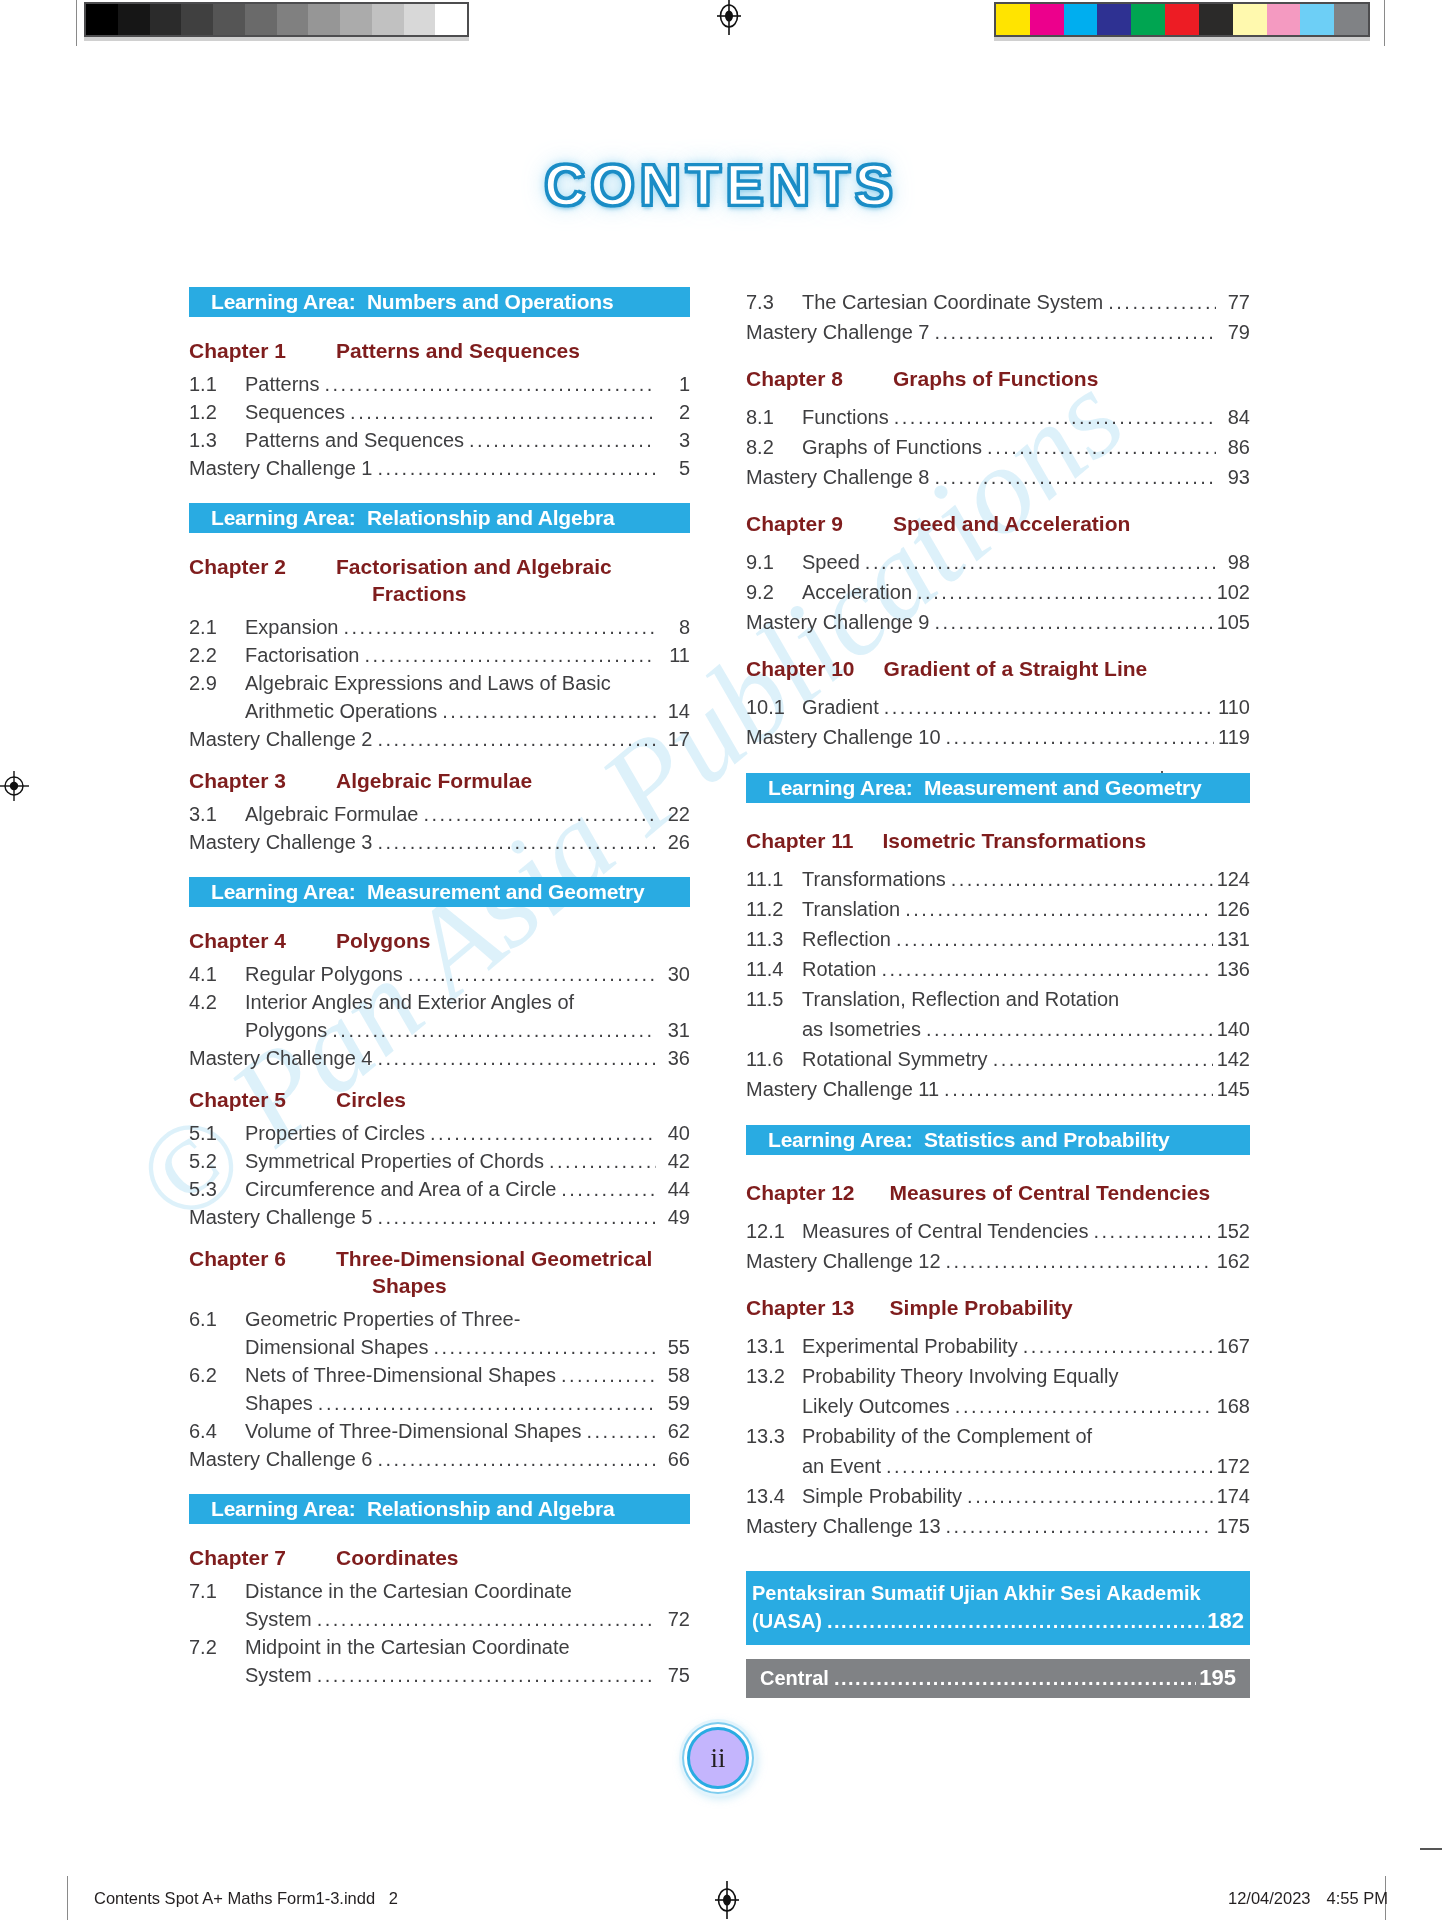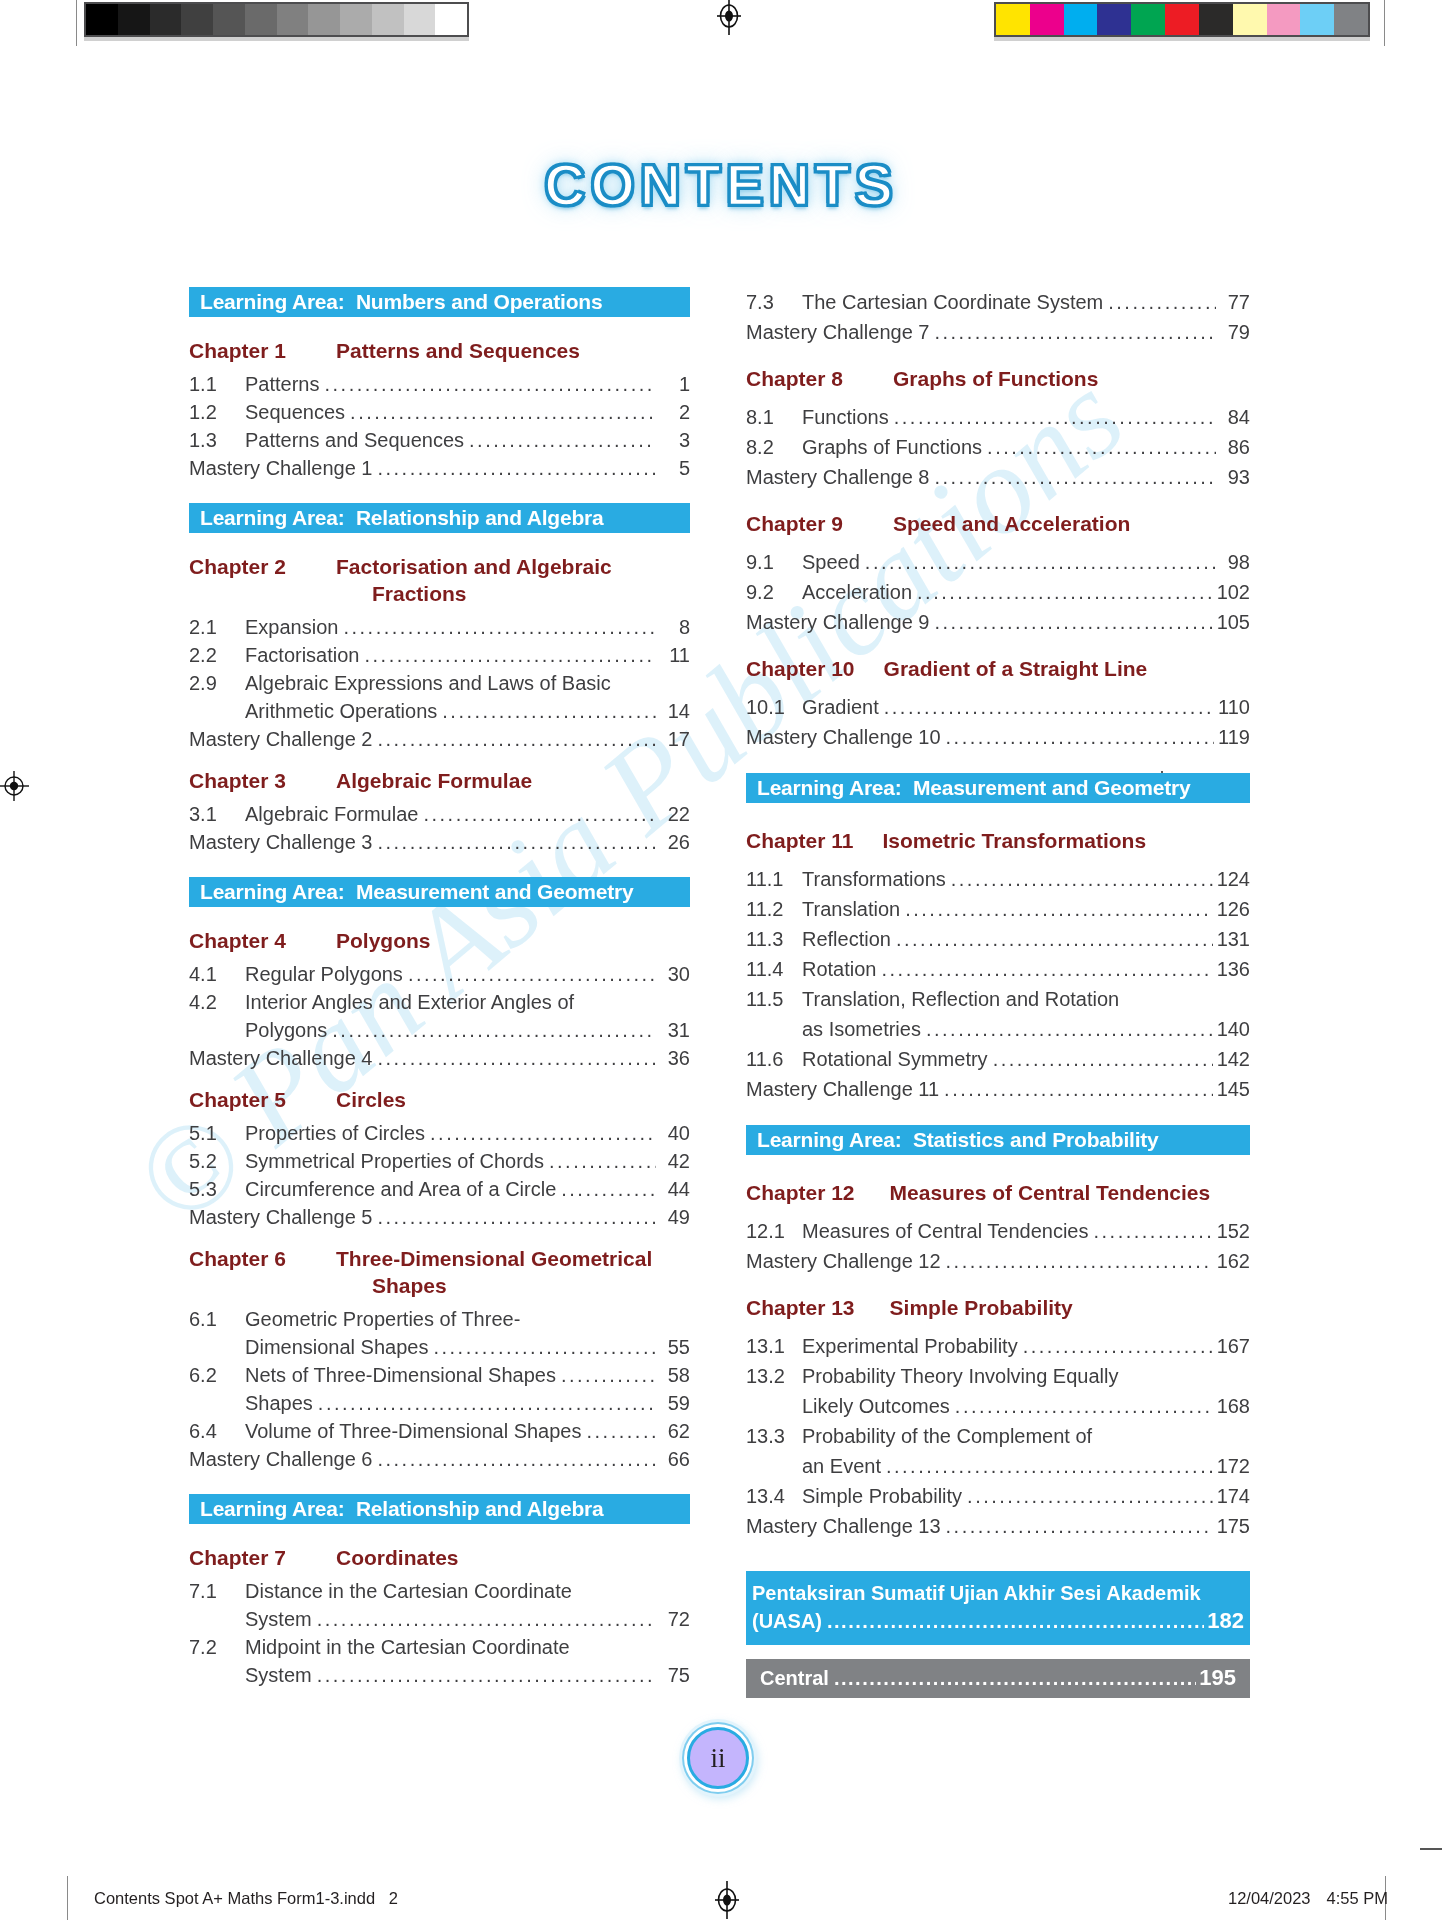--- a/index.html
+++ b/index.html
@@ -37,21 +37,21 @@
   #col-right{left:746px;width:504px;}
 
   .row{display:flex;align-items:baseline;line-height:28px;}
   #col-right .row{line-height:30px;}
   .num{width:56px;flex:none;}
   .txt{flex:none;white-space:pre;}
   .dots{flex:1 1 0;min-width:0;overflow:hidden;white-space:nowrap;letter-spacing:2.5px;margin-left:5px;}
   .pg{flex:none;text-align:right;margin-left:4px;min-width:30px;}
 
   .banner{height:30px;background:#29abe2;margin:21px 0 6px;display:flex;align-items:center;
-          padding-left:11px;box-sizing:border-box;}
+          padding-left:22px;box-sizing:border-box;}
   .col > .banner:first-child{margin-top:0;}
   .banner-text{color:#fff;font-weight:bold;font-size:21px;white-space:pre;letter-spacing:-0.2px;}
 
   .chapter{display:flex;margin:14px 0 6px;color:#7f1d1d;font-weight:bold;font-size:21px;line-height:27px;gap:19px;}
   #col-right .chapter{margin-top:18px;margin-bottom:10px;}
   .ch-label{width:128px;flex:none;}
   .ch-title{flex:1;}
   .ch-cont{padding-left:36px;}
 
   .lbanner{background:#29abe2;color:#fff;font-weight:bold;margin-top:30px;

